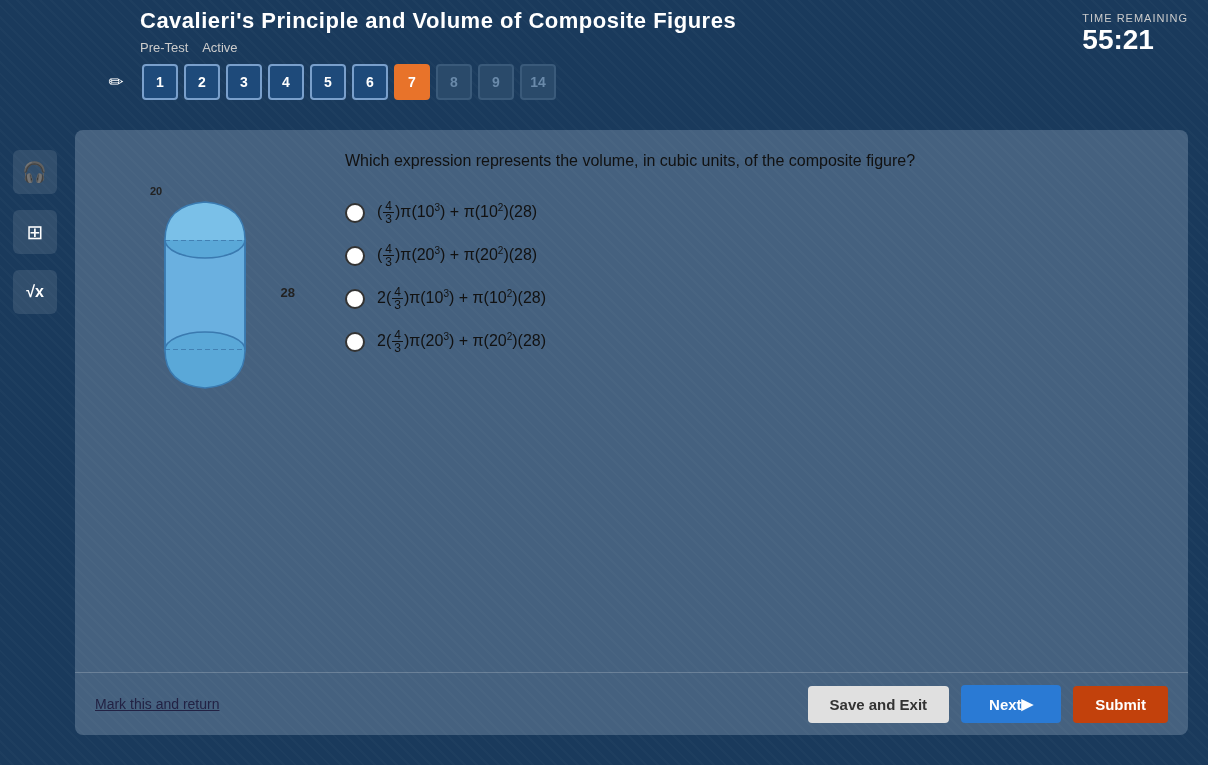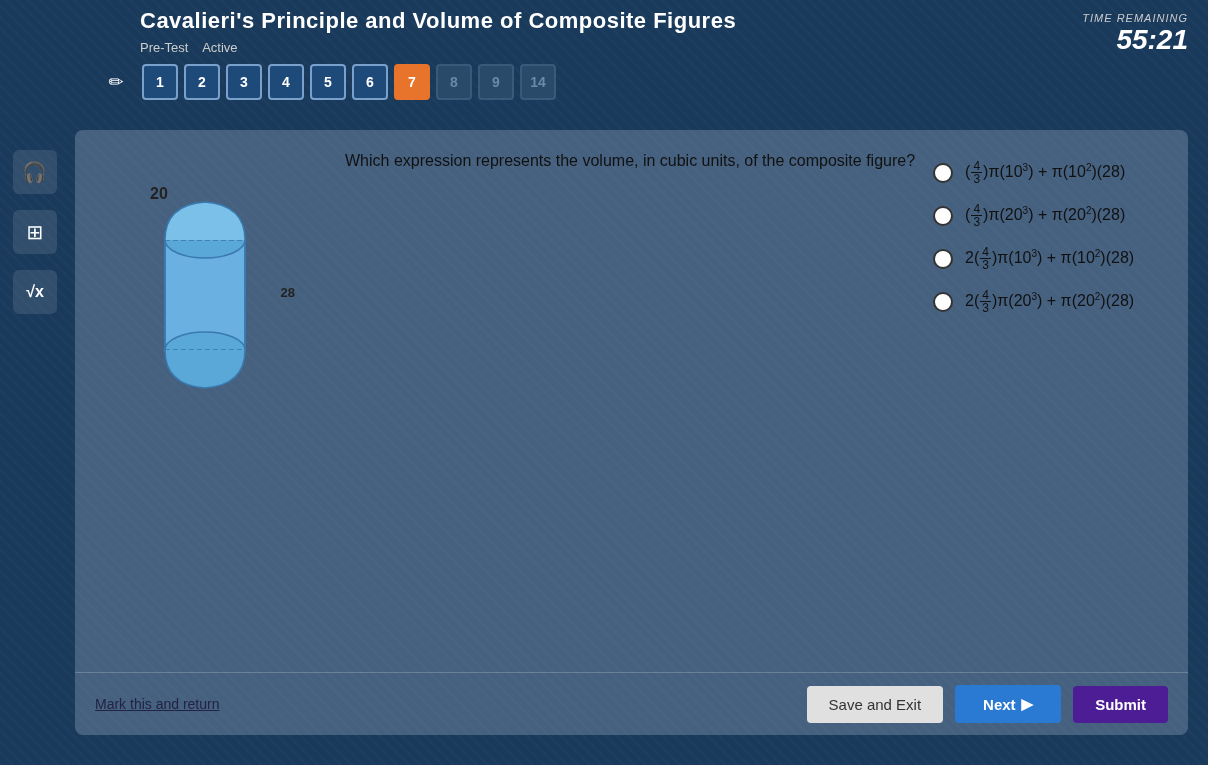--- a/index.html
+++ b/index.html
@@ -55,24 +55,23 @@
       letter-spacing: 0.5px;
     }
 
     .sub-title {
       font-size: 13px;
       color: #ccc;
       margin-top: 6px;
     }
 
     .time-remaining {
-      text-align: right;
+      text-align: left;
       color: #fff;
       padding-top: 4px;
-      font-style: italic;
     }
 
     .time-label {
       font-size: 11px;
       letter-spacing: 1px;
       color: #ccc;
     }
 
     .time-value {
       font-size: 28px;
@@ -193,39 +192,40 @@
 
     
     .figure-svg {
       width: 120px;
     }
 
     .dimension-label-top {
       position: absolute;
       top: 5px;
       left: 5px;
-      font-size: 16px;
+      font-size: 11px;
       color: #222;
       font-weight: bold;
     }
 
     .dimension-label-right {
       position: absolute;
       right: -30px;
       top: 50%;
       font-size: 13px;
       color: #222;
       font-weight: bold;
       transform: translateY(-50%);
     }
 
     
     .question-area {
       flex: 1;
       display: flex;
+      flex-direction: column;
       gap: 18px;
     }
 
     .question-text {
       font-size: 16px;
       color: #111;
       line-height: 1.4;
       font-weight: normal;
     }
 
@@ -279,41 +279,40 @@
       gap: 12px;
       align-items: center;
     }
 
     .btn-save-exit {
       background: #e0e0e0;
       border: none;
       border-radius: 4px;
       padding: 10px 22px;
       font-size: 15px;
-      font-weight: normal;
+      font-weight: bold;
       color: #333;
       cursor: pointer;
     }
 
     .btn-next {
       background: #2a7ad4;
       border: none;
       border-radius: 4px;
       padding: 10px 28px;
       font-size: 15px;
       font-weight: bold;
       color: #fff;
       cursor: pointer;
       display: flex;
       align-items: center;
-      gap: 6px;
     }
 
     .btn-submit {
-      background: #4c1d95;
+      background: #c2410c;
       border: none;
       border-radius: 4px;
       padding: 10px 22px;
       font-size: 15px;
       font-weight: bold;
       color: #fff;
       cursor: pointer;
     }
 
     sup {

